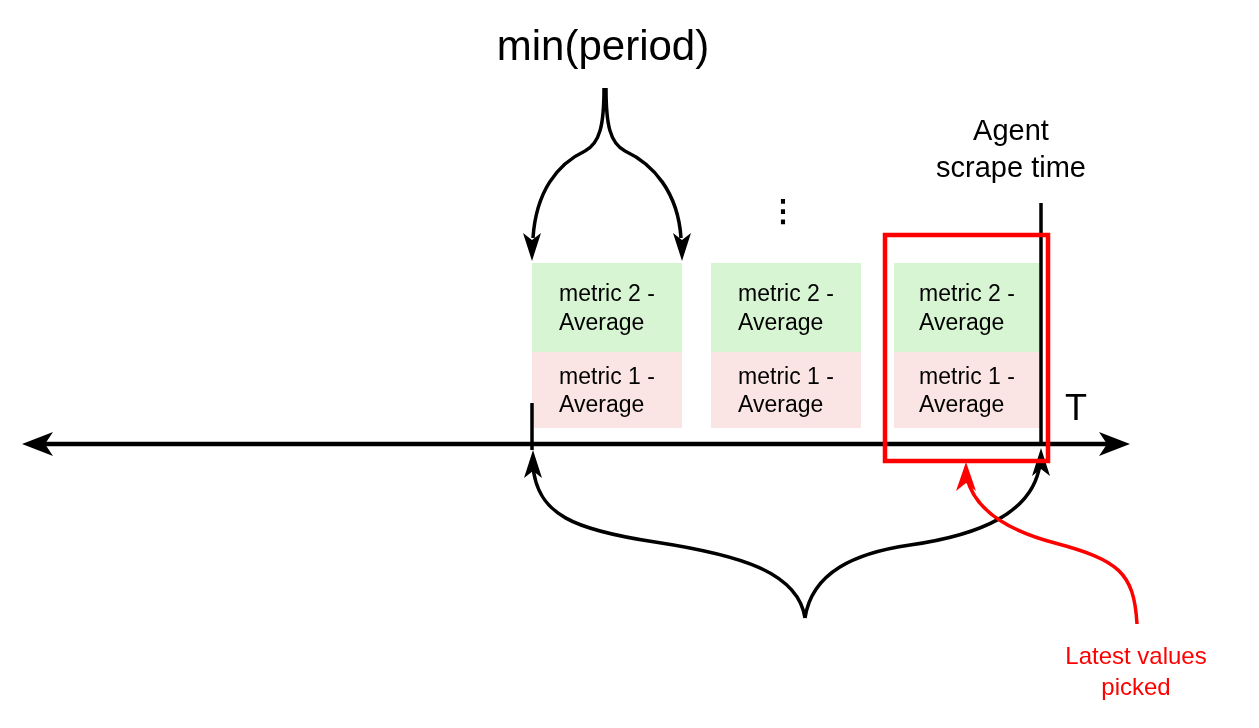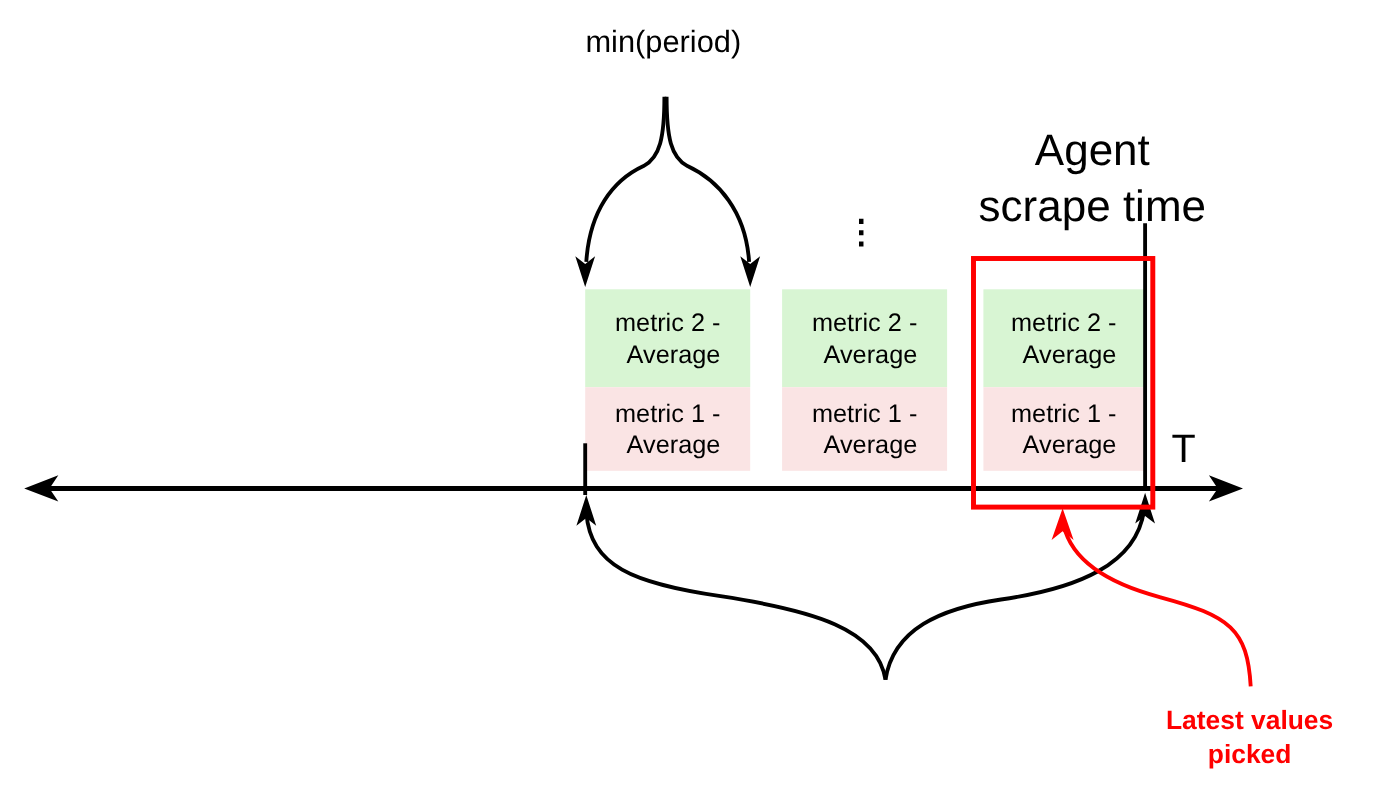--- a/index.html
+++ b/index.html
@@ -17,46 +17,45 @@
     background:#ffffff;
     overflow:hidden;
   }
   .abs{position:absolute;}
   .label{
     color:var(--ink);
     white-space:pre-line;
     text-align:center;
     line-height:1.25;
   }
-  .label-lg{font-size:28px;}
+  .label-lg{font-size:42px;}
   .label-red{
     color:var(--red);
     font-size:24px;
     line-height:1.3;
-    font-weight:bold;
   }
   .dots{
     font-size:30px;
     font-weight:bold;
     color:var(--ink);
     letter-spacing:0;
   }
   .metric-group{
     position:absolute;
     top:263px;
     display:flex;
     flex-direction:column;
     z-index:1;
   }
   .metric-box{
     width:100%;
     display:flex;
     align-items:center;
     justify-content:center;
-    text-align:right;
+    text-align:left;
     font-size:23px;
     line-height:1.22;
     color:var(--ink);
     white-space:pre-line;
   }
   .metric-box.green{height:89px;background:var(--green);}
   .metric-box.pink{height:76px;background:var(--pink);}
   svg.overlay{
     position:absolute;
     left:0;top:0;
@@ -116,21 +115,21 @@
     <polygon class="fill-ink" points="1041,448 1032,476 1041,469 1050,476"></polygon>
 
     <rect class="stroke-red" x="885" y="235" width="163" height="226" stroke-width="4.5"></rect>
 
     <path class="stroke-red" stroke-width="3.5" d="M 1137 624 C 1134 572, 1118 560, 1055 543 C 1002 529, 974 507, 967 478"></path>
     <polygon class="fill-red" points="966,462 956,491 966,483 976,491"></polygon>
   </svg>
 
   <div class="abs label label-lg text-layer" style="left:453px;top:20px;width:300px;">min(period)</div>
 
-  <div class="abs label text-layer" style="left:873px;top:112px;width:240px;font-size:40px;line-height:1.27;">Agent
+  <div class="abs label text-layer" style="left:891px;top:112px;width:240px;font-size:29px;line-height:1.27;">Agent
 scrape time</div>
 
   <div class="abs dots text-layer" style="left:768px;top:193px;width:30px;text-align:center;">⋮</div>
 
   <div class="abs label text-layer" style="left:1050px;top:385px;width:52px;font-size:36px;">T</div>
 
 
   <div class="abs label label-red text-layer" style="left:1036px;top:640px;width:200px;white-space:pre-line;">Latest values
 picked</div>
 

